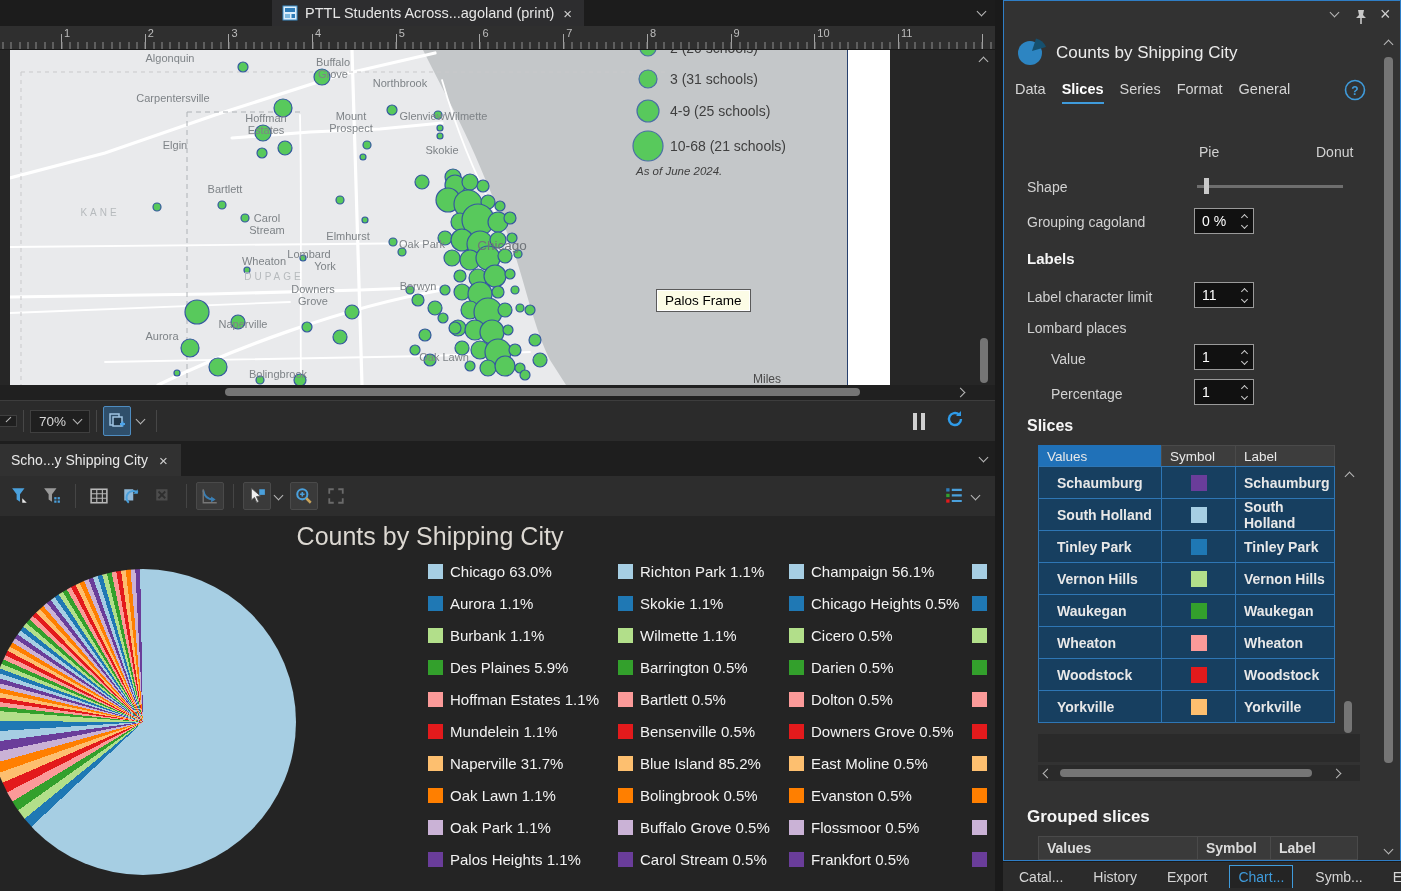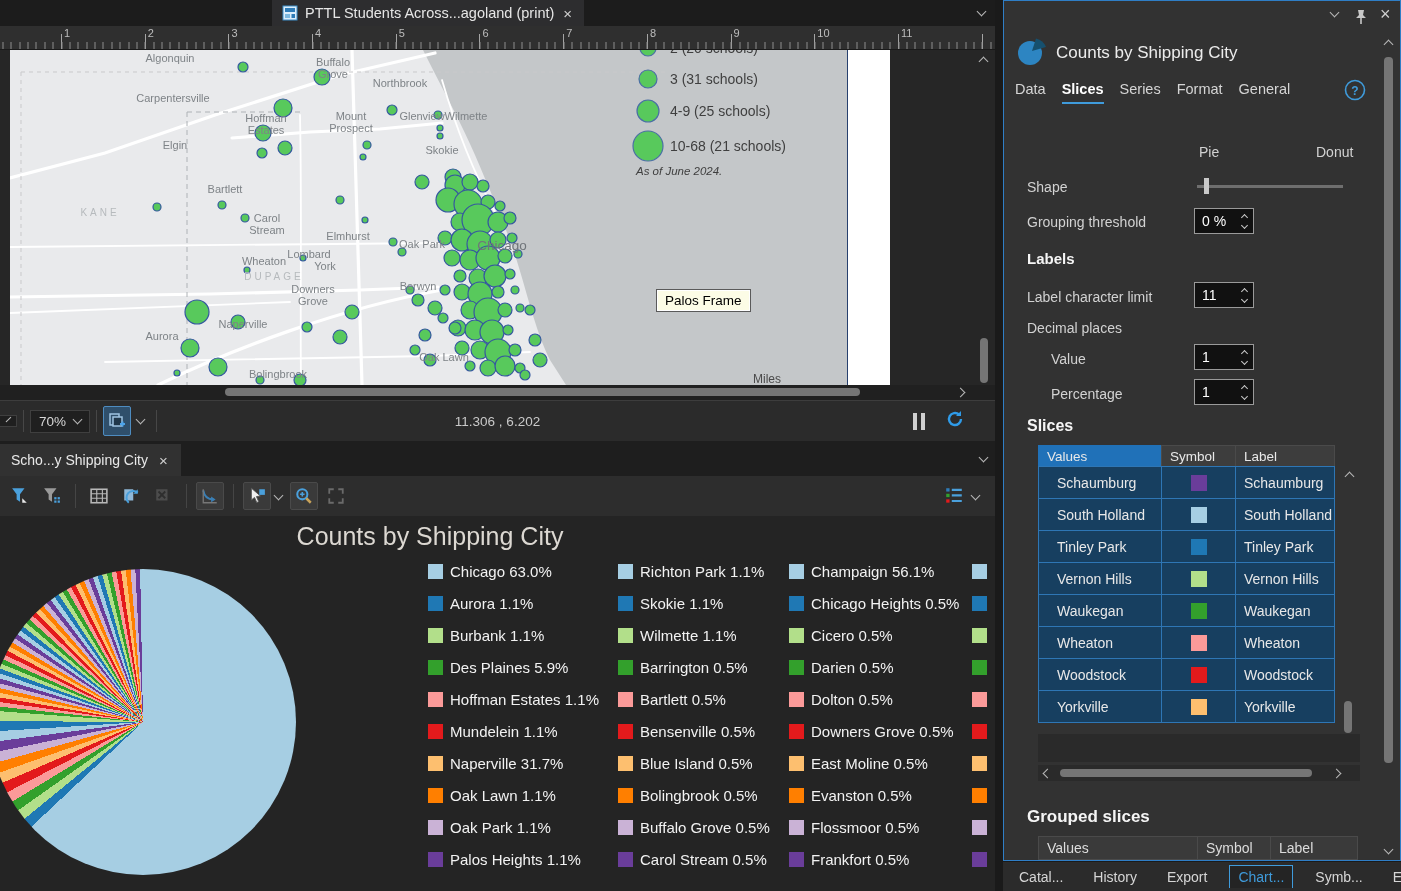--- a/index.html
+++ b/index.html
@@ -81,21 +81,21 @@
   .plabel{position:absolute;font-size:14px;color:#d2d2d2;}
   .phead{position:absolute;font-size:15px;font-weight:bold;color:#f5f5f5;}
   .spin{position:absolute;width:60px;height:26px;background:#111;border:1px solid #9a9a9a;display:flex;align-items:center;}
   .spin .val{flex:1;padding-left:7px;font-size:14px;color:#fff;}
   .spin .btns{width:16px;display:flex;flex-direction:column;align-items:center;gap:3px;padding-right:2px;}
   .spin .btns .chev{width:5px;height:5px;border-color:#c9c9c9;}
   #shape-slider{position:absolute;left:193px;top:184px;width:146px;height:3px;background:#6e6e6e;}
   #shape-handle{position:absolute;left:7px;top:-7px;width:5px;height:16px;background:#c9c9c9;}
   
   #slices-table{position:absolute;left:34px;top:444px;width:322px;}
-  .srow{display:flex;}
+  .srow{display:flex;font-weight:bold;}
   .scell{border:1px solid #2e76b5;background:#173f60;color:#e8e8e8;font-size:14px;display:flex;align-items:center;height:33px;margin-top:-1px;}
   .scell.c1{width:124px;padding-left:18px;}
   .scell.c2{width:75px;justify-content:center;margin-left:-1px;}
   .scell.c3{width:100px;padding-left:8px;margin-left:-1px;}
   .shdr{display:flex;height:22px;font-size:13.5px;}
   .shdr div{display:flex;align-items:center;padding-left:8px;color:#e8e8e8;background:#3d3d3d;border:1px solid #4a4a4a;}
   .shdr .h1{width:124px;background:#2071b8;border-color:#2071b8;}
   .shdr .h2{width:75px;margin-left:-1px;}
   .shdr .h3{width:100px;margin-left:-1px;}
   .swatch16{width:16px;height:16px;}
@@ -333,21 +333,20 @@
     <div class="sep"></div>
     <div style="width:28px;height:30px;background:#2f4f6b;border:1px solid #4e8cc0;border-radius:2px;display:flex;align-items:center;justify-content:center;">
       <svg width="18" height="18" viewBox="0 0 18 18">
           <rect x="2" y="2" width="9" height="11" fill="none" stroke="#9fc4e2" stroke-width="1.5"></rect>
           <rect x="5" y="5" width="9" height="9" fill="#20374a" stroke="#9fc4e2" stroke-width="1.5"></rect>
           <path d="M12 12 h5 M14.5 9.5 v5" stroke="#4da3e8" stroke-width="2"></path>
         </svg>
     </div>
     <span class="chev" style="margin:0 6px 3px 6px;"></span>
     <div class="sep"></div>
-    <div id="coords">11.306 , 6.202</div>
     <div id="pause-btn">
         <i></i>
         <i></i>
       </div>
     <div id="sync-btn">
       <svg width="20" height="20" viewBox="0 0 20 20">
           <path d="M16 10a6 6 0 1 1-2-4.5" fill="none" stroke="#2f9be8" stroke-width="2.4"></path>
           <path d="M16 2 v5 h-5 z" fill="#2f9be8"></path>
         </svg>
     </div>
@@ -509,21 +508,21 @@
           <div class="lgitem">
             <span class="lgsw" style="background: rgb(251, 154, 153);"></span>
             <span class="lgtxt">Bartlett 0.5%</span>
           </div>
           <div class="lgitem">
             <span class="lgsw" style="background: rgb(227, 26, 28);"></span>
             <span class="lgtxt">Bensenville 0.5%</span>
           </div>
           <div class="lgitem">
             <span class="lgsw" style="background: rgb(253, 191, 111);"></span>
-            <span class="lgtxt">Blue Island 0.5%</span>
+            <span class="lgtxt">Blue Island 85.2%</span>
           </div>
           <div class="lgitem">
             <span class="lgsw" style="background: rgb(255, 127, 0);"></span>
             <span class="lgtxt">Bolingbrook 0.5%</span>
           </div>
           <div class="lgitem">
             <span class="lgsw" style="background: rgb(202, 178, 214);"></span>
             <span class="lgtxt">Buffalo Grove 0.5%</span>
           </div>
           <div class="lgitem">
@@ -636,39 +635,39 @@
         <text x="11" y="15.5" text-anchor="middle" font-size="12" fill="#3f9bdb" font-weight="bold">?</text>
       </svg>
 
     <div class="plabel" style="left:195px;top:143px;">Pie</div>
     <div class="plabel" style="left:312px;top:143px;">Donut</div>
     <div class="plabel" style="left:23px;top:178px;">Shape</div>
     <div id="shape-slider">
         <div id="shape-handle"></div>
       </div>
 
-    <div class="plabel" style="left:23px;top:213px;">Grouping threshold</div>
+    <div class="plabel" style="left:23px;top:213px;">Grouping cagoland</div>
     <div class="spin" style="left:190px;top:207px;">
       <span class="val">0 %</span>
       <span class="btns">
           <span class="chev up"></span>
           <span class="chev"></span>
         </span>
     </div>
 
     <div class="phead" style="left:23px;top:249px;">Labels</div>
     <div class="plabel" style="left:23px;top:288px;">Label character limit</div>
     <div class="spin" style="left:190px;top:281px;">
       <span class="val">11</span>
       <span class="btns">
           <span class="chev up"></span>
           <span class="chev"></span>
         </span>
     </div>
-    <div class="plabel" style="left:23px;top:319px;">Decimal places</div>
+    <div class="plabel" style="left:23px;top:319px;">Lombard places</div>
     <div class="plabel" style="left:47px;top:350px;">Value</div>
     <div class="spin" style="left:190px;top:343px;">
       <span class="val">1</span>
       <span class="btns">
           <span class="chev up"></span>
           <span class="chev"></span>
         </span>
     </div>
     <div class="plabel" style="left:47px;top:385px;">Percentage</div>
     <div class="spin" style="left:190px;top:378px;">

